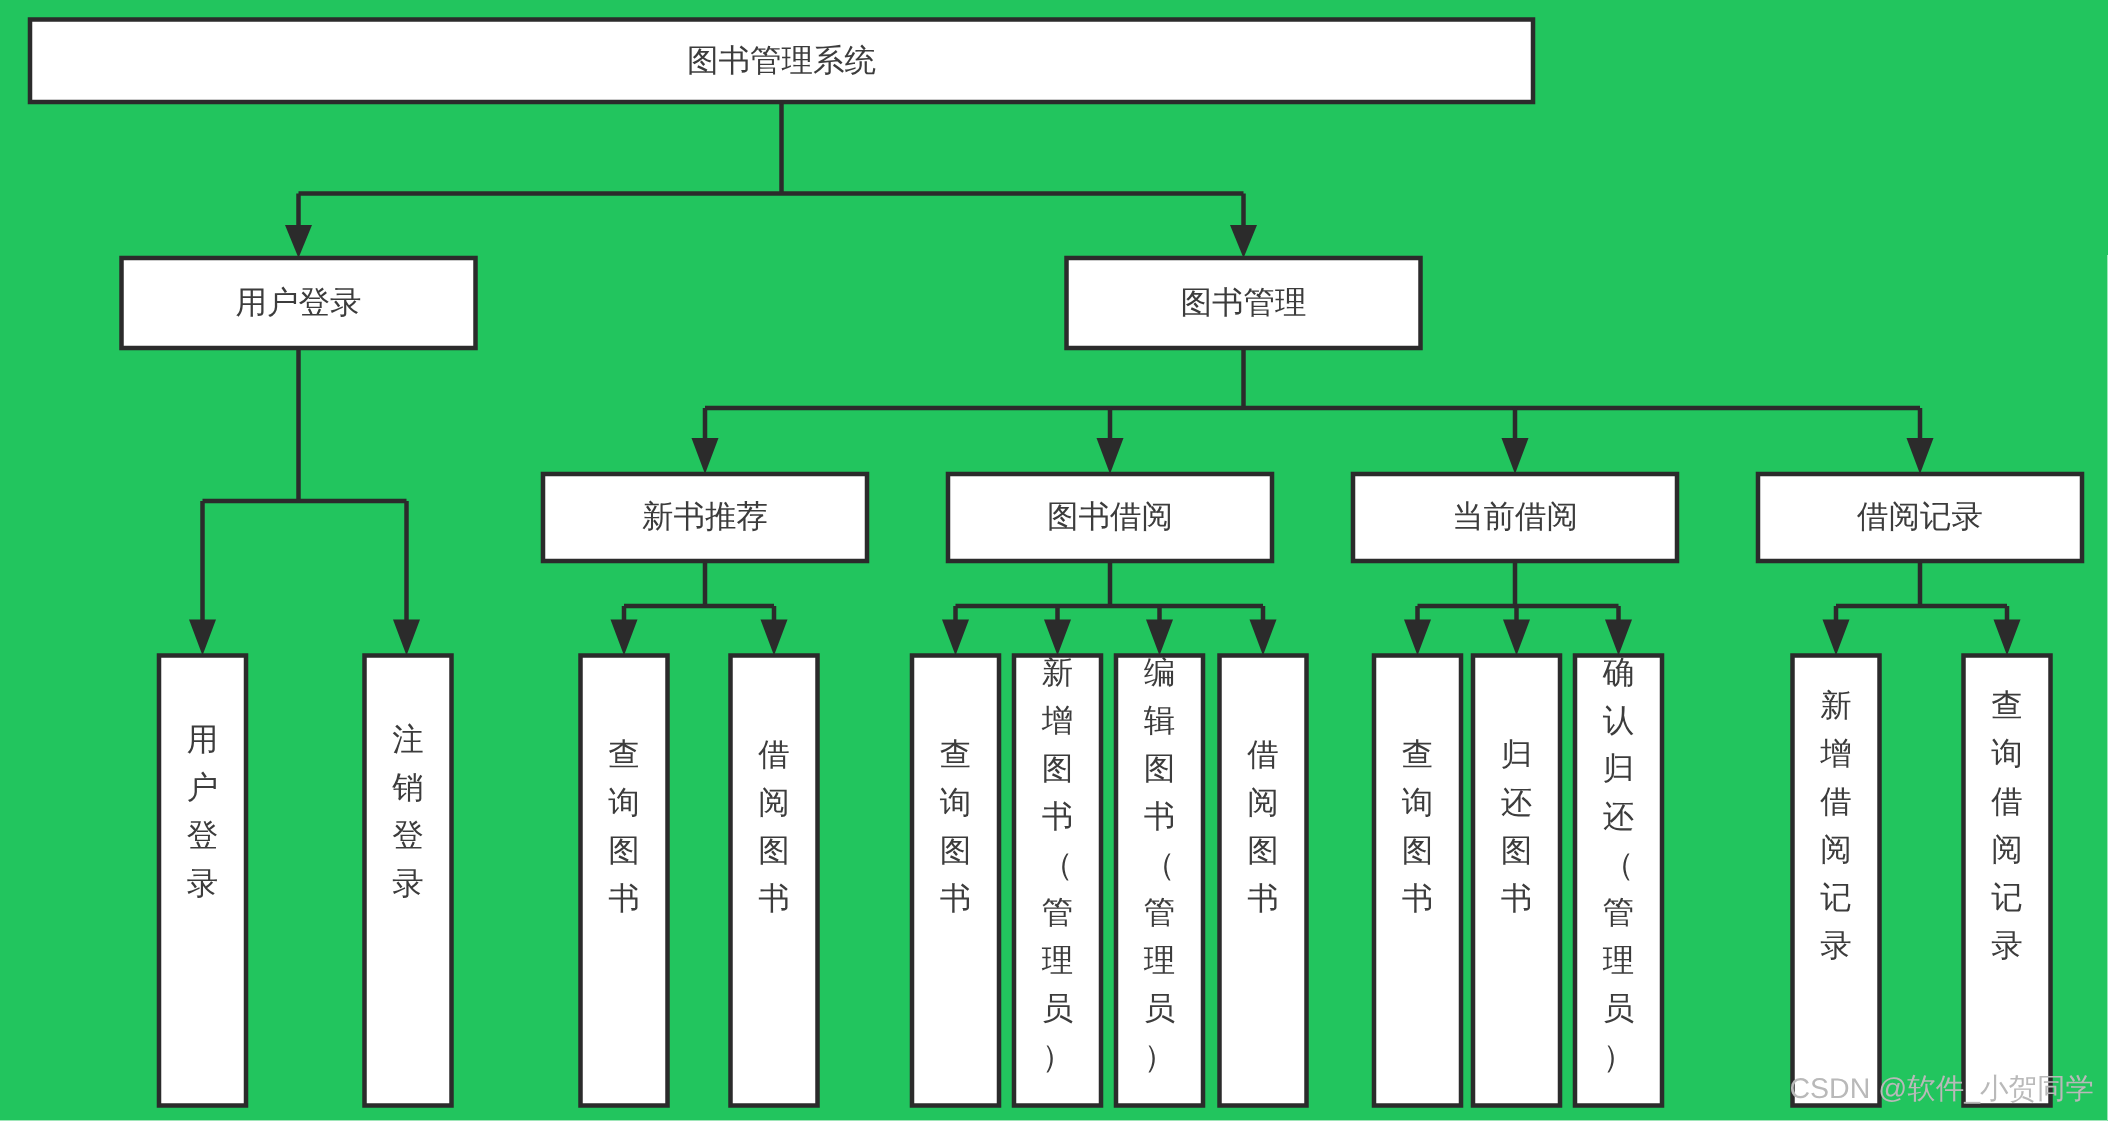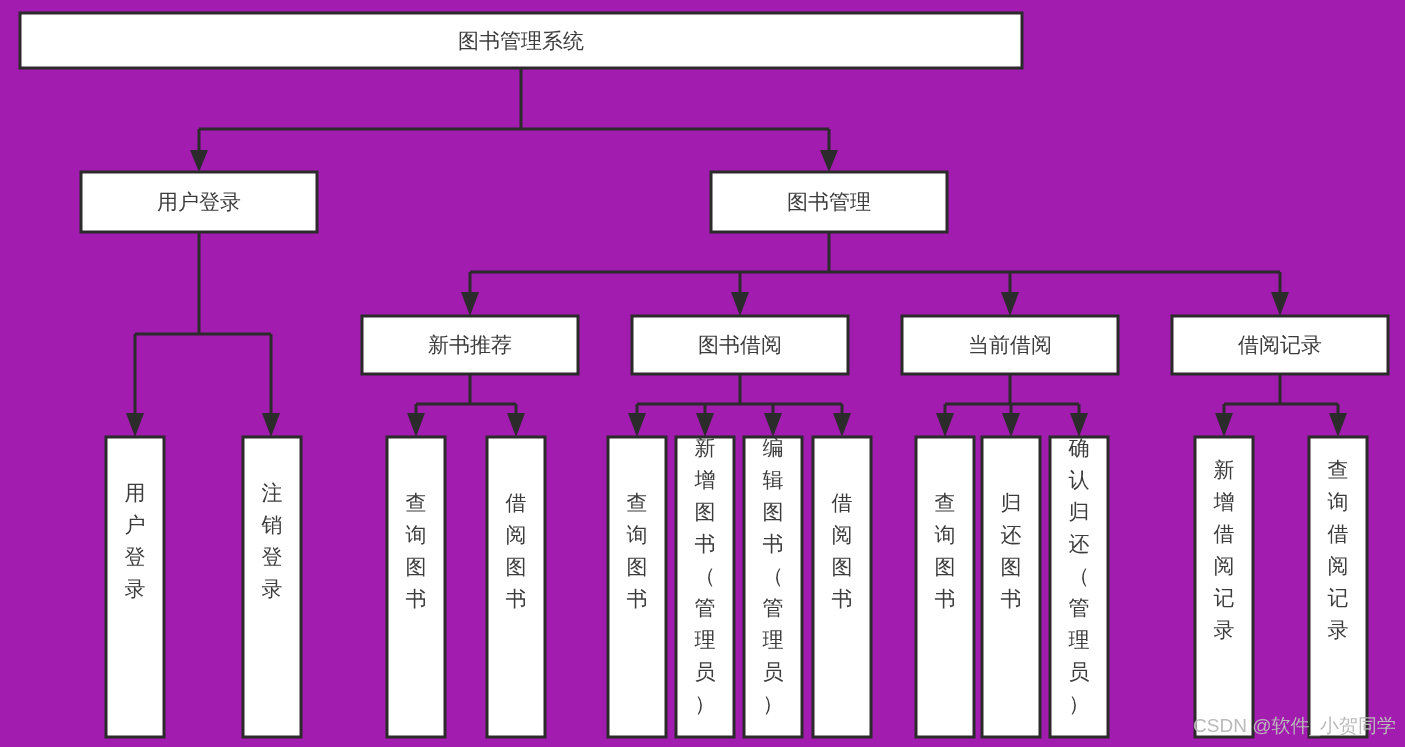--- a/index.html
+++ b/index.html
@@ -8,21 +8,21 @@
     padding: 0;
     background: #ffffff;
   }
   body {
     font-family: "Liberation Sans", "DejaVu Sans", sans-serif;
   }
   #diagram-root {
     position: relative;
     width: 1405px;
     height: 747px;
-    background: #a21caf;
+    background: #22c55e;
     overflow: hidden;
   }
   svg.diagram-canvas {
     position: absolute;
     left: 0;
     top: 0;
     width: 1405px;
     height: 747px;
     display: block;
   }

